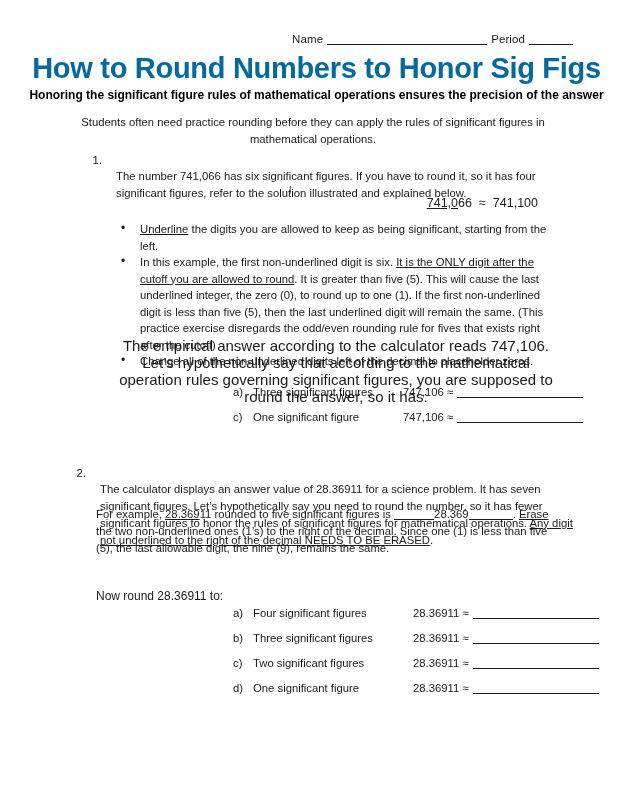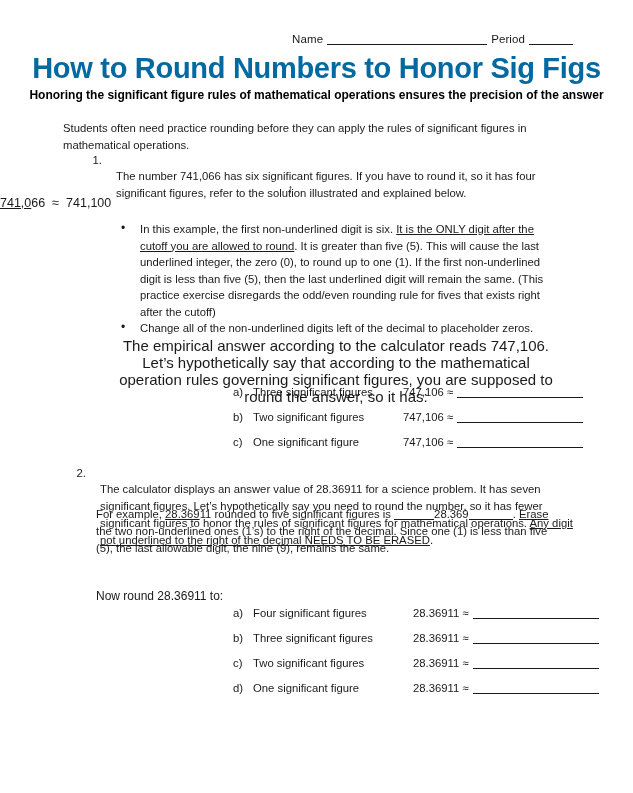--- a/index.html
+++ b/index.html
@@ -61,25 +61,26 @@
     width: 633px;
     text-align: center;
     font-size: 12px;
     font-weight: bold;
     color: #000;
   }
 
   
   .intro {
     position: absolute;
-    top: 120px;
+    top: 114px;
     left: 63px;
     width: 500px;
     font-size: 11.3px;
     line-height: 17px;
+    text-align: center;
   }
 
   .num-item {
     position: absolute;
     font-size: 11.3px;
     line-height: 17px;
   }
   .num-marker {
     position: absolute;
     left: 0;
@@ -107,21 +108,21 @@
     line-height: 13px;
     color: #1a1a1a;
     padding-right: 52px;
     box-sizing: border-box;
   }
   .eq-line {
     position: absolute;
     top: 196px;
     left: 0;
     width: 558px;
-    text-align: left;
+    text-align: right;
     font-size: 12.5px;
     padding-right: 20px;
     box-sizing: border-box;
   }
   .u { text-decoration: underline; text-underline-offset: 1px; }
   .approx { display: inline-block; padding: 0 7px; }
 
   
   .bullets {
     position: absolute;
@@ -224,35 +225,35 @@
     <span class="num-body">The number 741,066 has six significant figures. If you have to round it, so it has four significant figures, refer to the solution illustrated and explained below.</span>
   </div>
 
   <div class="eq-arrow">↑</div>
   <div class="eq-line">
     <span class="u">741,0</span><span>66</span><span class="approx">≈</span><span>741,100</span>
   </div>
 
   <div class="bullets">
     <div class="bullet-row">
+      <span class="u">Underline</span><span> the digits you are allowed to keep as being significant, starting from the left.</span>
+    </div>
+    <div class="bullet-row">
       <span>In this example, the first non-underlined digit is six. </span><span class="u">It is the ONLY digit after the cutoff you are allowed to round</span><span>. It is greater than five (5). This will cause the last underlined integer, the zero (0), to round up to one (1). If the first non-underlined digit is less than five (5), then the last underlined digit will remain the same. (This practice exercise disregards the odd/even rounding rule for fives that exists right after the cutoff)</span>
     </div>
     <div class="bullet-row">
       <span>Change all of the non-underlined digits left of the decimal to placeholder zeros.</span>
     </div>
   </div>
 
   <div class="para-empirical">The empirical answer according to the calculator reads 747,106. Let’s hypothetically say that according to the mathematical operation rules governing significant figures, you are supposed to round the answer, so it has:</div>
 
   <div class="ans-group" id="ans-group-1">
     <div class="ans-row">
       <span class="ans-letter">a)</span><span class="ans-label">Three significant figures</span><span class="ans-value">747,106</span>&nbsp;<span>≈</span><span class="ans-blank"></span>
-    </div>
-    <div class="ans-row">
-      <span class="ans-letter">b)</span><span class="ans-label">Two significant figures</span><span class="ans-value">747,106</span>&nbsp;<span>≈</span><span class="ans-blank"></span>
     </div>
     <div class="ans-row">
       <span class="ans-letter">c)</span><span class="ans-label">One significant figure</span><span class="ans-value">747,106</span>&nbsp;<span>≈</span><span class="ans-blank"></span>
     </div>
   </div>
 
   <div class="num-item" id="item2">
     <span class="num-marker">2.</span>
     <span class="num-body"><span>The calculator displays an answer value of 28.36911 for a science problem. It has seven significant figures. Let’s hypothetically say you need to round the number, so it has fewer significant figures to honor the rules of significant figures for mathematical operations. </span><span class="u">Any digit not underlined to the right of the decimal NEEDS TO BE ERASED</span><span>.</span></span>
   </div>

